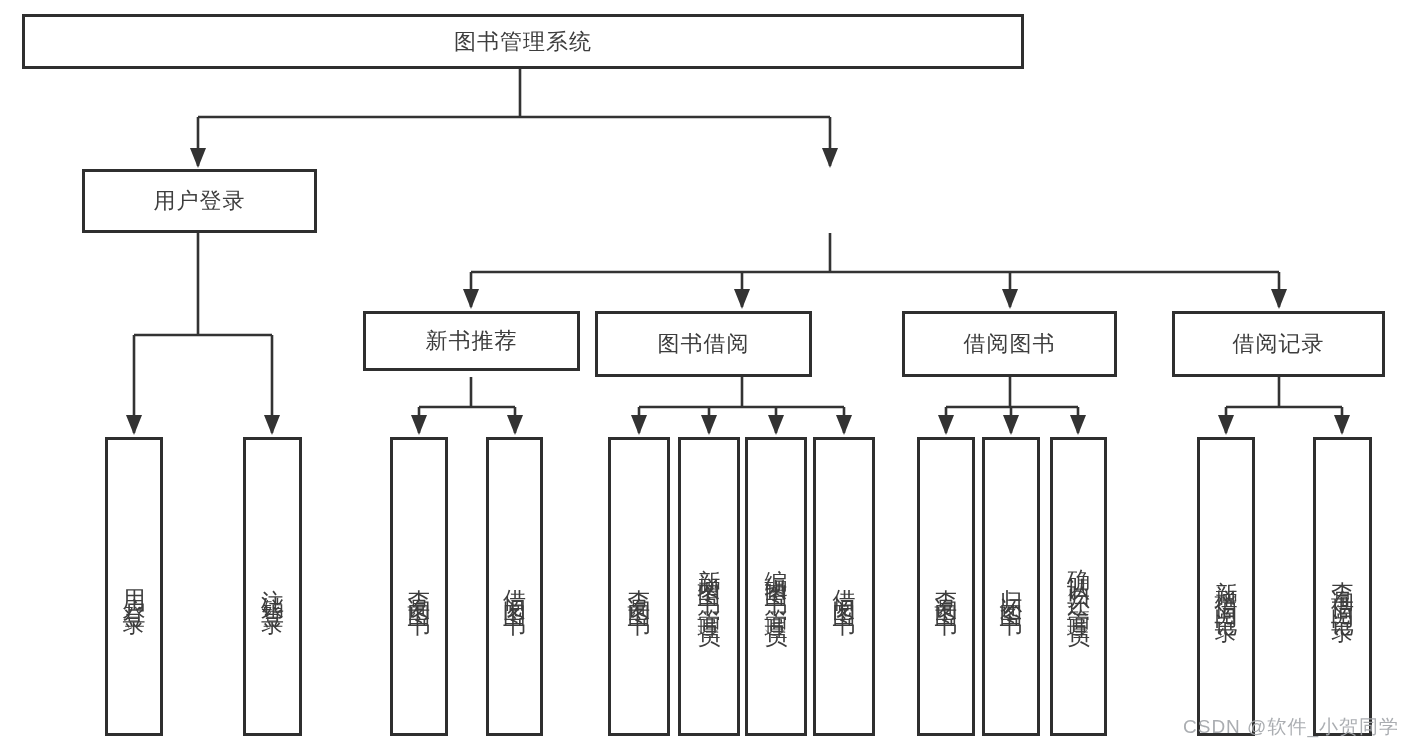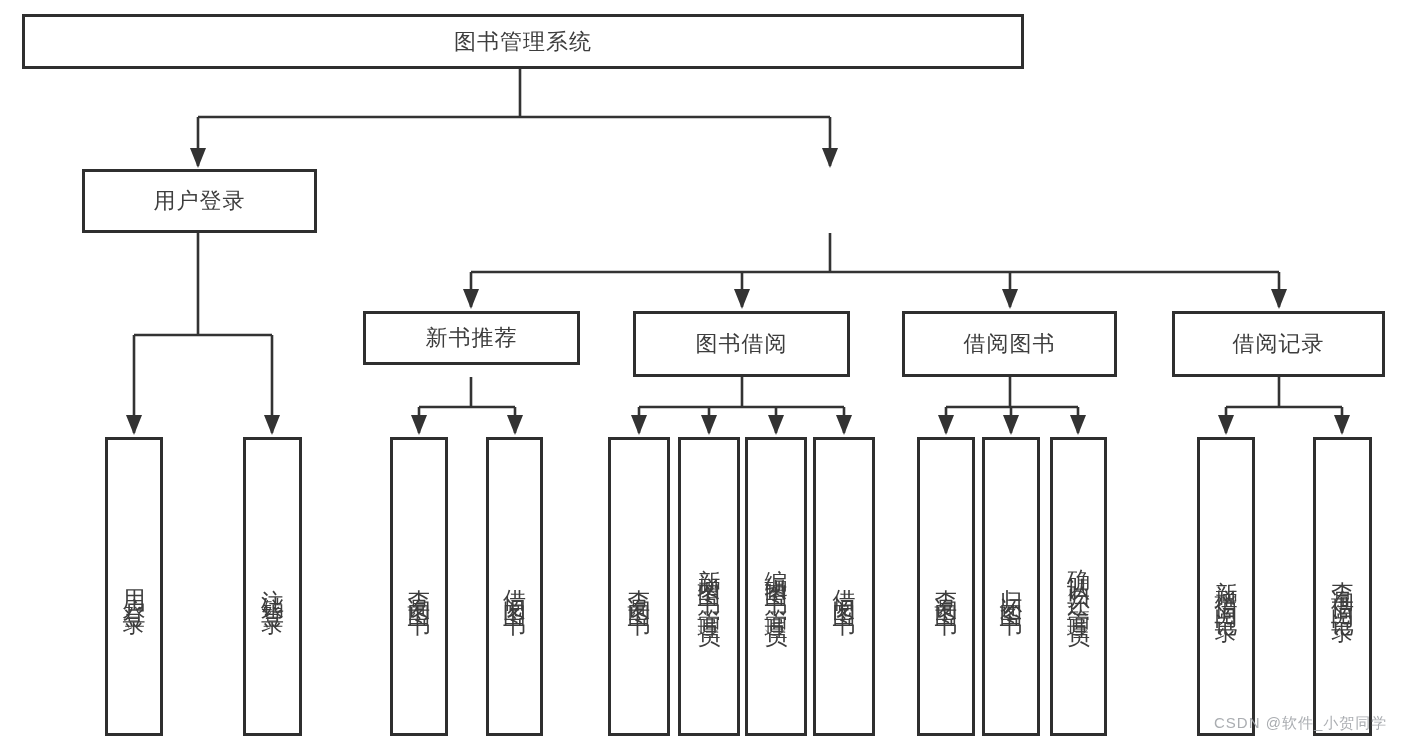--- a/index.html
+++ b/index.html
@@ -30,23 +30,23 @@
   .leaf .v-label{
     writing-mode:vertical-rl;
     text-orientation:mixed;
     font-size:23px;
     letter-spacing:8px;
     line-height:1;
     white-space:nowrap;
   }
   .watermark{
     position:absolute;
-    left:1214px;
+    left:1183px;
     top:714px;
-    font-size:15px;
+    font-size:19px;
     color:rgba(163,166,170,0.92);
     letter-spacing:1px;
     white-space:nowrap;
   }
 </style>
 </head>
 <body>
 
 <div id="canvas">
 
@@ -94,24 +94,24 @@
   </svg>
 
   <div class="node" style="left:22px;top:14px;width:1002px;height:55px">
     <span class="h-label">图书管理系统</span>
   </div>
 
   <div class="node" style="left:82px;top:169px;width:235px;height:64px">
     <span class="h-label">用户登录</span>
   </div>
 
-  <div class="node" style="left:363px;top:311px;width:217px;height:54px">
+  <div class="node" style="left:363px;top:311px;width:217px;height:60px">
     <span class="h-label">新书推荐</span>
   </div>
-  <div class="node" style="left:633px;top:311px;width:217px;height:66px">
+  <div class="node" style="left:595px;top:311px;width:217px;height:66px">
     <span class="h-label">图书借阅</span>
   </div>
   <div class="node" style="left:902px;top:311px;width:215px;height:66px">
     <span class="h-label">借阅图书</span>
   </div>
   <div class="node" style="left:1172px;top:311px;width:213px;height:66px">
     <span class="h-label">借阅记录</span>
   </div>
 
   <div class="node leaf" style="left:105px;top:437px;width:58px;height:299px">

